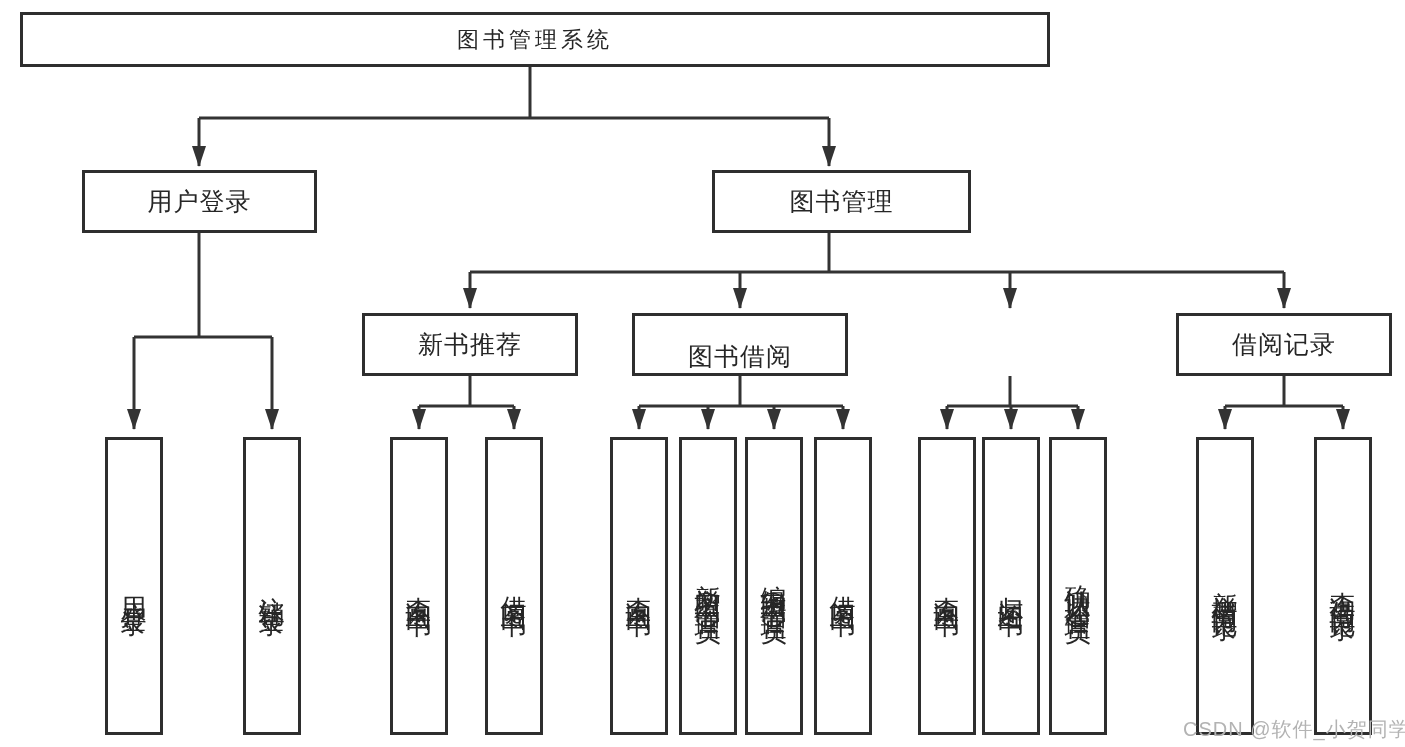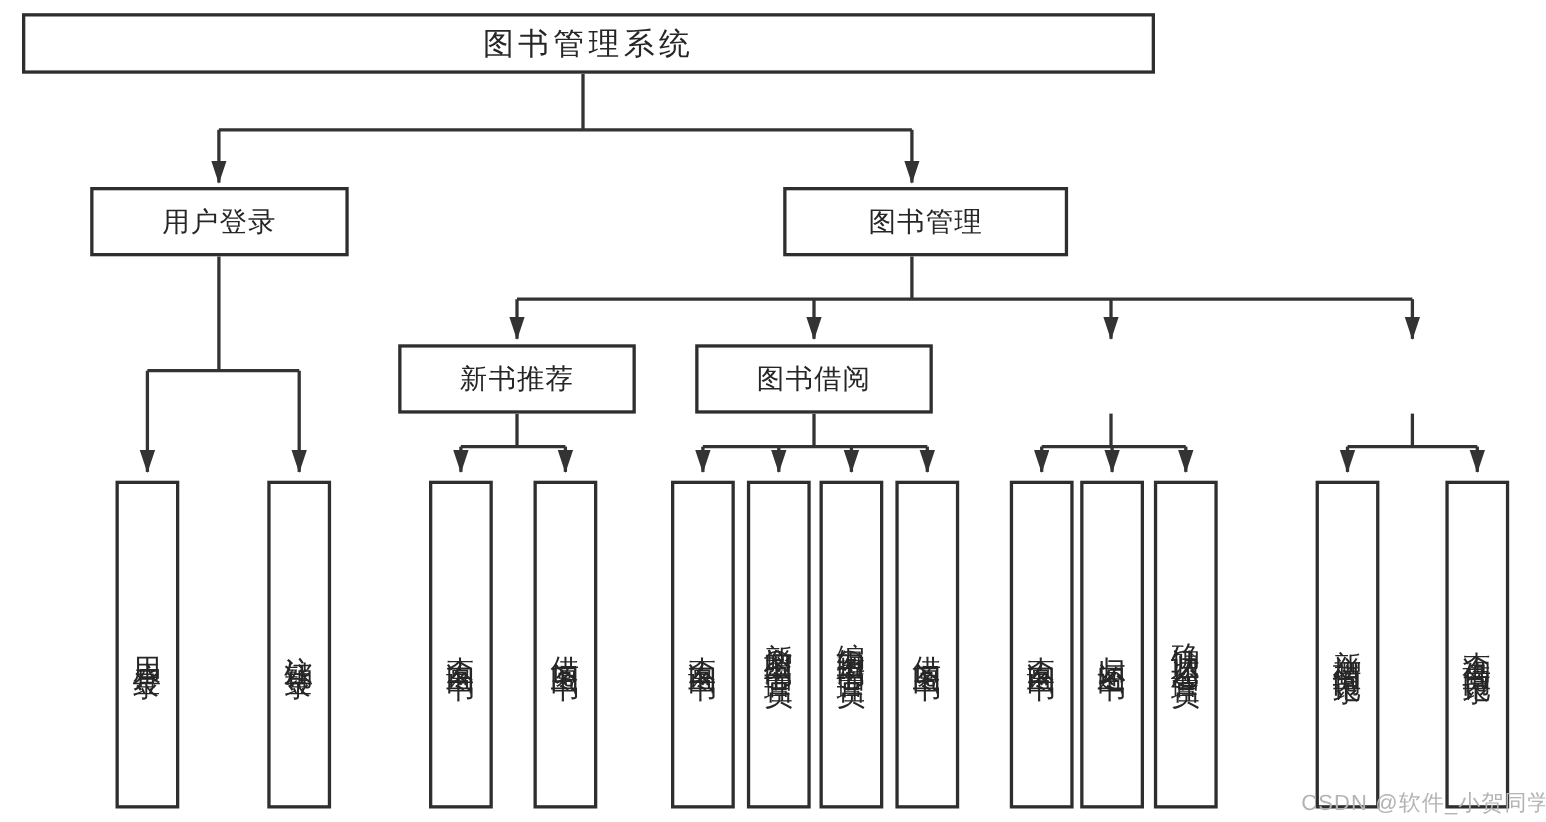--- a/index.html
+++ b/index.html
@@ -7,21 +7,21 @@
     position:relative;width:1405px;height:747px;background:#ffffff;
     font-family:"Liberation Sans","DejaVu Sans",sans-serif;overflow:hidden;
   }
   .connectors{position:absolute;left:0;top:0;z-index:1;}
   .box{
     position:absolute;box-sizing:border-box;background:#ffffff;
     border:3px solid #2e2e2e;display:flex;align-items:center;justify-content:center;
     color:#262626;z-index:2;
   }
   .hbox{font-size:25px;letter-spacing:1px;white-space:nowrap;}
-  .hbox.root{font-size:28px;letter-spacing:4px;}
+  .hbox.root{font-size:22px;letter-spacing:4px;}
   .vbox span{
     writing-mode:vertical-rl;text-orientation:mixed;
     font-size:26px;letter-spacing:5px;line-height:1;white-space:nowrap;color:#262626;
   }
   .watermark{
     position:absolute;left:1183px;top:716px;z-index:5;
     font-size:20px;color:#b3b3b3;letter-spacing:1px;white-space:nowrap;
   }
 </style>
 </head>
@@ -81,22 +81,25 @@
   <div class="box hbox" style="left:82px;top:170px;width:235px;height:63px;">
     <span>用户登录</span>
   </div>
   <div class="box hbox" style="left:712px;top:170px;width:259px;height:63px;">
     <span>图书管理</span>
   </div>
 
   <div class="box hbox" style="left:362px;top:313px;width:216px;height:63px;">
     <span>新书推荐</span>
   </div>
-  <div class="box hbox" style="left:632px;top:313px;width:216px;height:63px;">
+  <div class="box hbox" style="left:632px;top:313px;width:216px;height:63px;align-items:flex-end;">
     <span>图书借阅</span>
+  </div>
+  <div class="box hbox" style="left:1176px;top:313px;width:216px;height:63px;">
+    <span>借阅记录</span>
   </div>
 
   <div class="box vbox" style="left:105px;top:437px;width:58px;height:298px;">
     <span>用户登录</span>
   </div>
   <div class="box vbox" style="left:243px;top:437px;width:58px;height:298px;">
     <span>注销登录</span>
   </div>
 
   <div class="box vbox" style="left:390px;top:437px;width:58px;height:298px;">

